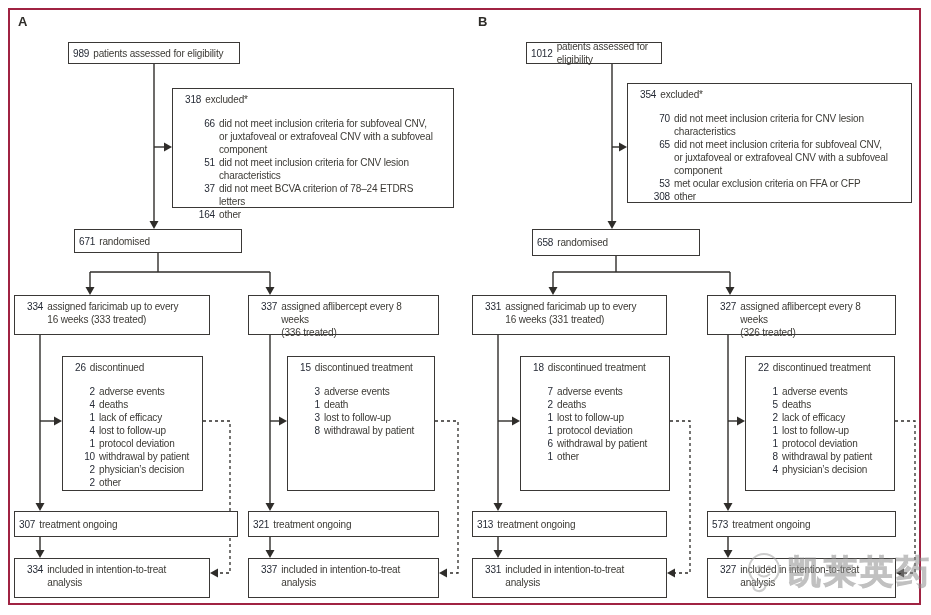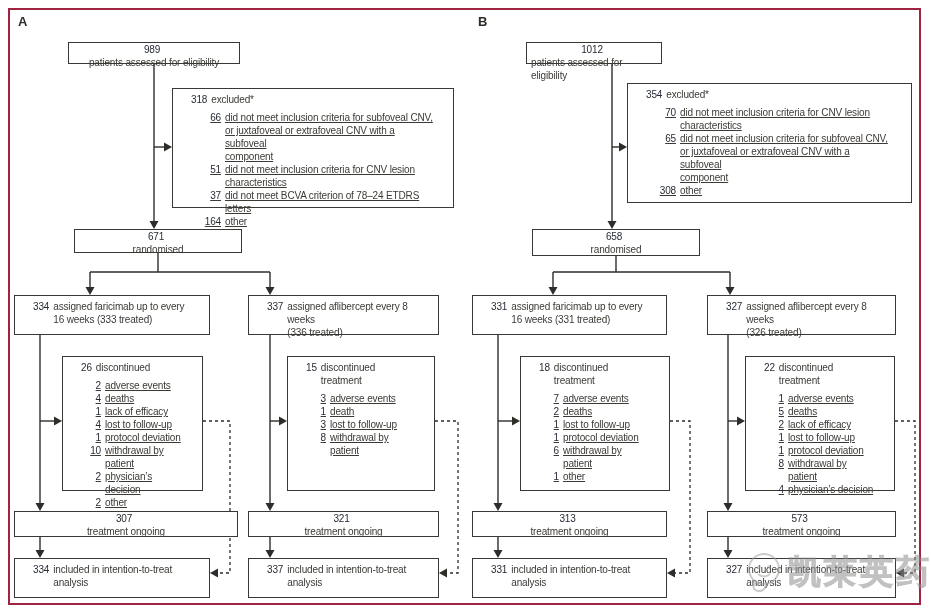--- a/index.html
+++ b/index.html
@@ -2,26 +2,26 @@
 <html><head>
 <meta charset="utf-8">
 <style>
   html,body{margin:0;padding:0;background:#ffffff;}
   body{width:931px;height:615px;position:relative;font-family:"Liberation Sans",sans-serif;
        color:#3c3a35;font-size:10px;letter-spacing:-0.15px;line-height:1.3;}
   .frame{position:absolute;left:8px;top:8px;width:913px;height:597px;box-sizing:border-box;
          border:2px solid #a02342;background:#ffffff;}
   .plabel{position:absolute;font-weight:bold;font-size:13px;color:#2e2c28;letter-spacing:0;}
   .bx{position:absolute;box-sizing:border-box;border:1.4px solid #3a3836;background:#ffffff;
-      padding:4px 18px;}
-  .bx.single{display:flex;align-items:center;padding:0 4px;white-space:nowrap;flex-direction:column;}
+      padding:4px 12px;}
+  .bx.single{display:flex;align-items:center;padding:0 4px;white-space:nowrap;}
   .row{display:flex;align-items:flex-start;}
   .num{margin-right:4px;color:#262b36;white-space:nowrap;}
   .txt{white-space:pre-line;}
-  .items{margin-top:5px;padding-left:6px;text-decoration:underline;}
+  .items{margin-top:11px;padding-left:6px;}
   .items .num{min-width:var(--nw,18px);text-align:right;}
   svg.overlay{position:absolute;left:0;top:0;width:931px;height:615px;pointer-events:none;}
   .lines path{stroke:#2f2d2a;stroke-width:1.4;fill:none;}
   .dashed path{stroke:#2f2d2a;stroke-width:1.3;fill:none;stroke-dasharray:3 3;}
   .arrows polygon{fill:#2f2d2a;stroke:none;}
   .watermark{position:absolute;left:740px;top:548px;display:flex;align-items:center;
              opacity:0.55;z-index:5;}
   .wm-text{font-size:33px;font-weight:bold;color:#9a9a9a;letter-spacing:3px;white-space:nowrap;
            -webkit-text-stroke:1px #8f8f8f;}
 </style>
@@ -261,20 +261,24 @@
         <span class="txt">did not meet inclusion criteria for CNV lesion
 characteristics</span>
       </div>
       <div class="row">
         <span class="num">65</span>
         <span class="txt">did not meet inclusion criteria for subfoveal CNV,
 or juxtafoveal or extrafoveal CNV with a subfoveal
 component</span>
       </div>
       <div class="row">
+        <span class="num">53</span>
+        <span class="txt">met ocular exclusion criteria on FFA or CFP</span>
+      </div>
+      <div class="row">
         <span class="num">308</span>
         <span class="txt">other</span>
       </div>
     </div>
 </div>
 
 <div class="bx single" style="left:532px;top:229px;width:168px;height:27px">
   <span class="num">658</span>
   <span class="txt">randomised</span>
 </div>

